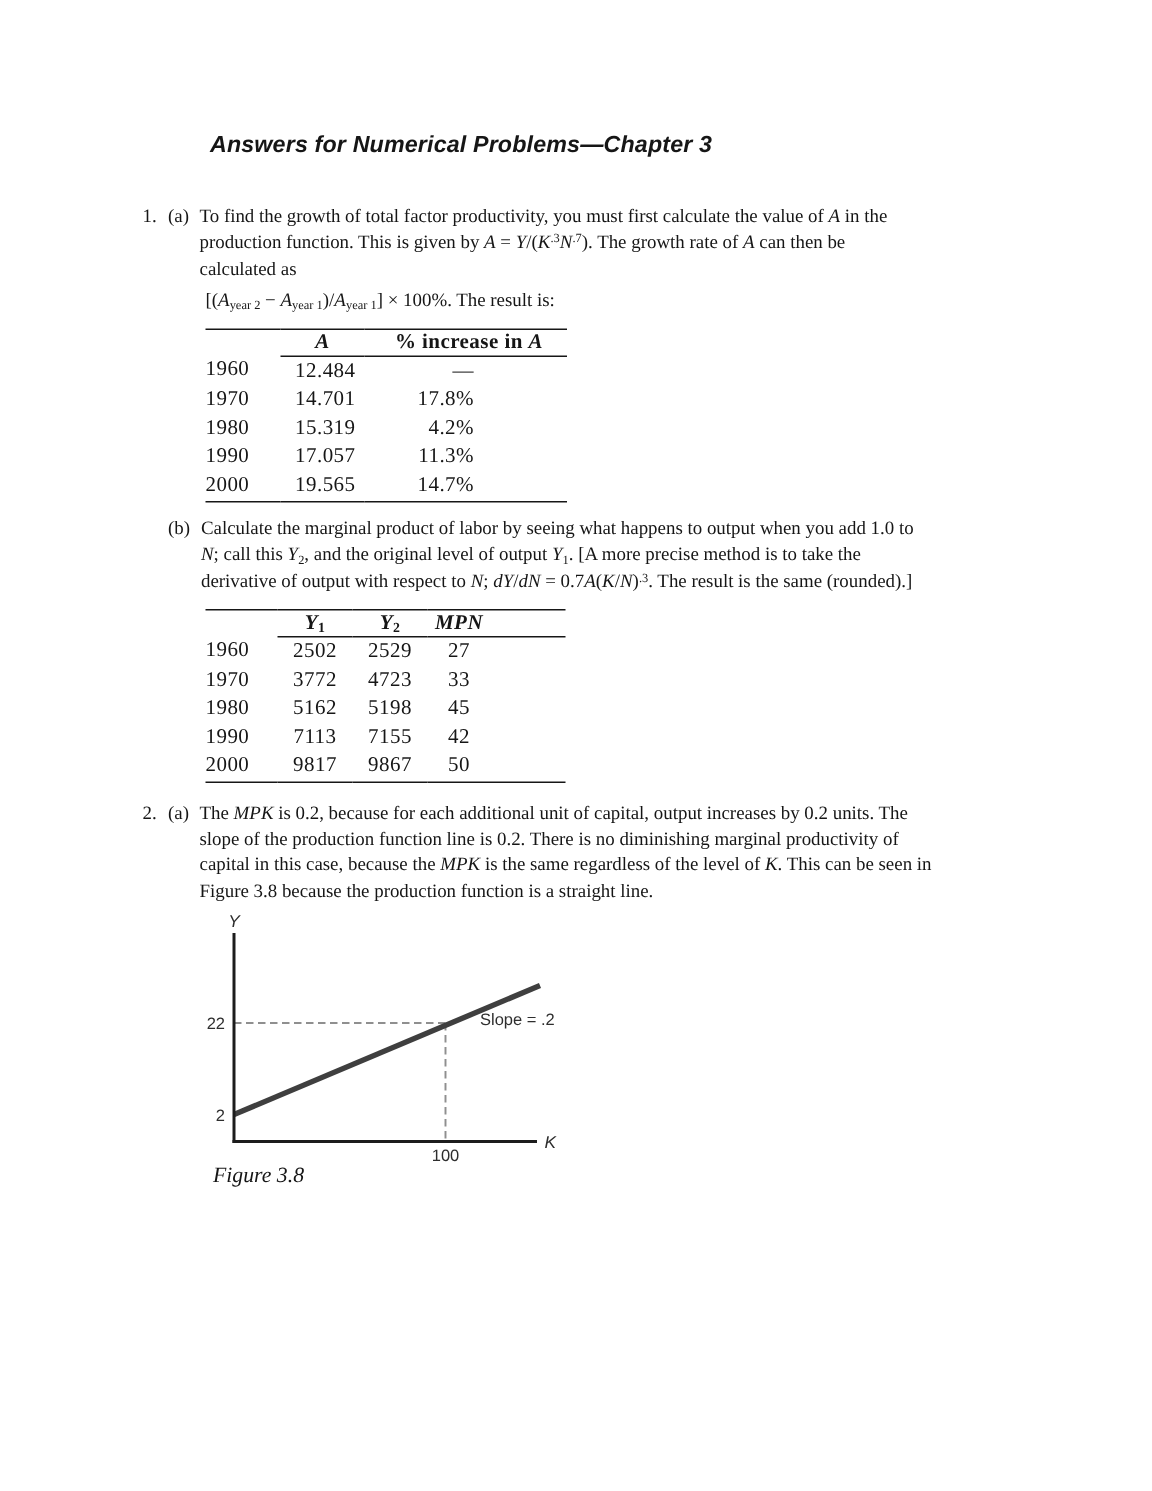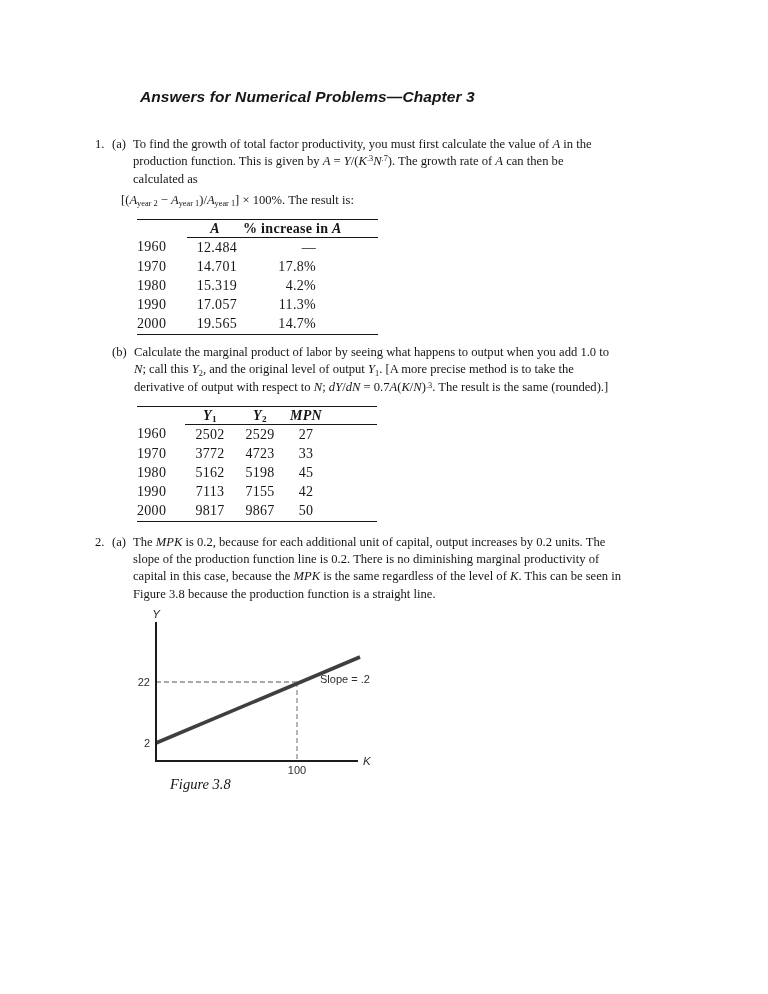--- a/index.html
+++ b/index.html
@@ -23,21 +23,21 @@
     font-size:14px;letter-spacing:0.3px;
     border-top:1.5px solid #161616;border-bottom:1.5px solid #161616;
   }
   table.data th,table.data td{padding:0;font-weight:normal;}
   table.data thead th{height:17px;vertical-align:middle;}
   table.data td{height:19.2px;vertical-align:middle;}
   
   #table1{width:241px;}
   #table1 thead th:nth-child(2),#table1 thead th:nth-child(3){border-bottom:1.3px solid #161616;}
   #table1 th:nth-child(2){text-align:center;}
-  #table1 th:nth-child(3){text-align:left;padding-right:16px;}
+  #table1 th:nth-child(3){text-align:right;padding-right:16px;}
   #table1 td:nth-child(1){text-align:left;}
   #table1 td:nth-child(2){text-align:right;padding-right:6px;}
   #table1 td:nth-child(3){text-align:right;padding-right:62px;}
   
   #table2{width:240px;}
   #table2 thead th:nth-child(2),#table2 thead th:nth-child(3),#table2 thead th:nth-child(4){border-bottom:1.3px solid #161616;}
   #table2 th,#table2 td{text-align:center;}
   #table2 th:nth-child(1),#table2 td:nth-child(1){text-align:left;}
   #table2 th:nth-child(4),#table2 td:nth-child(4){padding-right:50px;}
   .caption{font-size:14.5px;font-style:italic;}
@@ -45,21 +45,21 @@
 </style>
 </head>
 <body>
 
 <h1 class="title abs" style="left:140px;top:88px;font-style:italic;">Answers for Numerical Problems—Chapter 3</h1>
 
 <div class="marker abs" style="left:95px;top:136px;">1.</div>
 <div class="marker abs" style="left:112px;top:136px;">(a)</div>
 <div class="para abs" style="left:133px;top:136px;"><span>To find the growth of total factor productivity, you must first calculate the value of </span><span style="font-style: italic;">A</span><span> in the</span><br><span>production function. This is given by </span><span style="font-style: italic;">A</span><span> = </span><span style="font-style: italic;">Y</span><span>/(</span><span style="font-style: italic;">K</span><sup>.3</sup><span style="font-style: italic;">N</span><sup>.7</sup><span>). The growth rate of </span><span style="font-style: italic;">A</span><span> can then be</span><br><span>calculated as</span></div>
 
-<div class="para abs" style="left:121px;top:192px;"><span>[(</span><span style="font-style: italic;">A</span><sub>year 2</sub><span> − </span><span style="font-style: italic;">A</span><sub>year 1</sub><span>)/</span><span style="font-style: italic;">A</span><sub>year 1</sub><span>] × 100%. The result is:</span></div>
+<div class="para abs" style="left:137px;top:192px;"><span>[(</span><span style="font-style: italic;">A</span><sub>year 2</sub><span> − </span><span style="font-style: italic;">A</span><sub>year 1</sub><span>)/</span><span style="font-style: italic;">A</span><sub>year 1</sub><span>] × 100%. The result is:</span></div>
 
 <table id="table1" class="data abs" style="left:137px;top:219px;">
   <colgroup>
     <col style="width:50px">
       <col style="width:56px">
       <col style="width:135px">
   </colgroup>
   <thead>
     <tr>
       <th></th>
@@ -163,13 +163,13 @@
   <line x1="35" y1="155" x2="238" y2="155" stroke="#1c1c1c" stroke-width="2"></line>
 
   <text x="36" y="12" text-anchor="middle" font-size="11.5" font-style="italic">Y</text>
   <text x="243" y="159" text-anchor="start" font-size="11.5" font-style="italic">K</text>
   <text x="30" y="80" text-anchor="end" font-size="11">22</text>
   <text x="30" y="141" text-anchor="end" font-size="11">2</text>
   <text x="177" y="168" text-anchor="middle" font-size="11">100</text>
   <text x="200" y="77" text-anchor="start" font-size="11">Slope = .2</text>
 </svg>
 
-<div class="caption abs" style="left:142px;top:776px;margin-left:28px;">Figure 3.8</div>
+<div class="caption abs" style="left:142px;top:776px;">Figure 3.8</div>
 
 </body></html>

